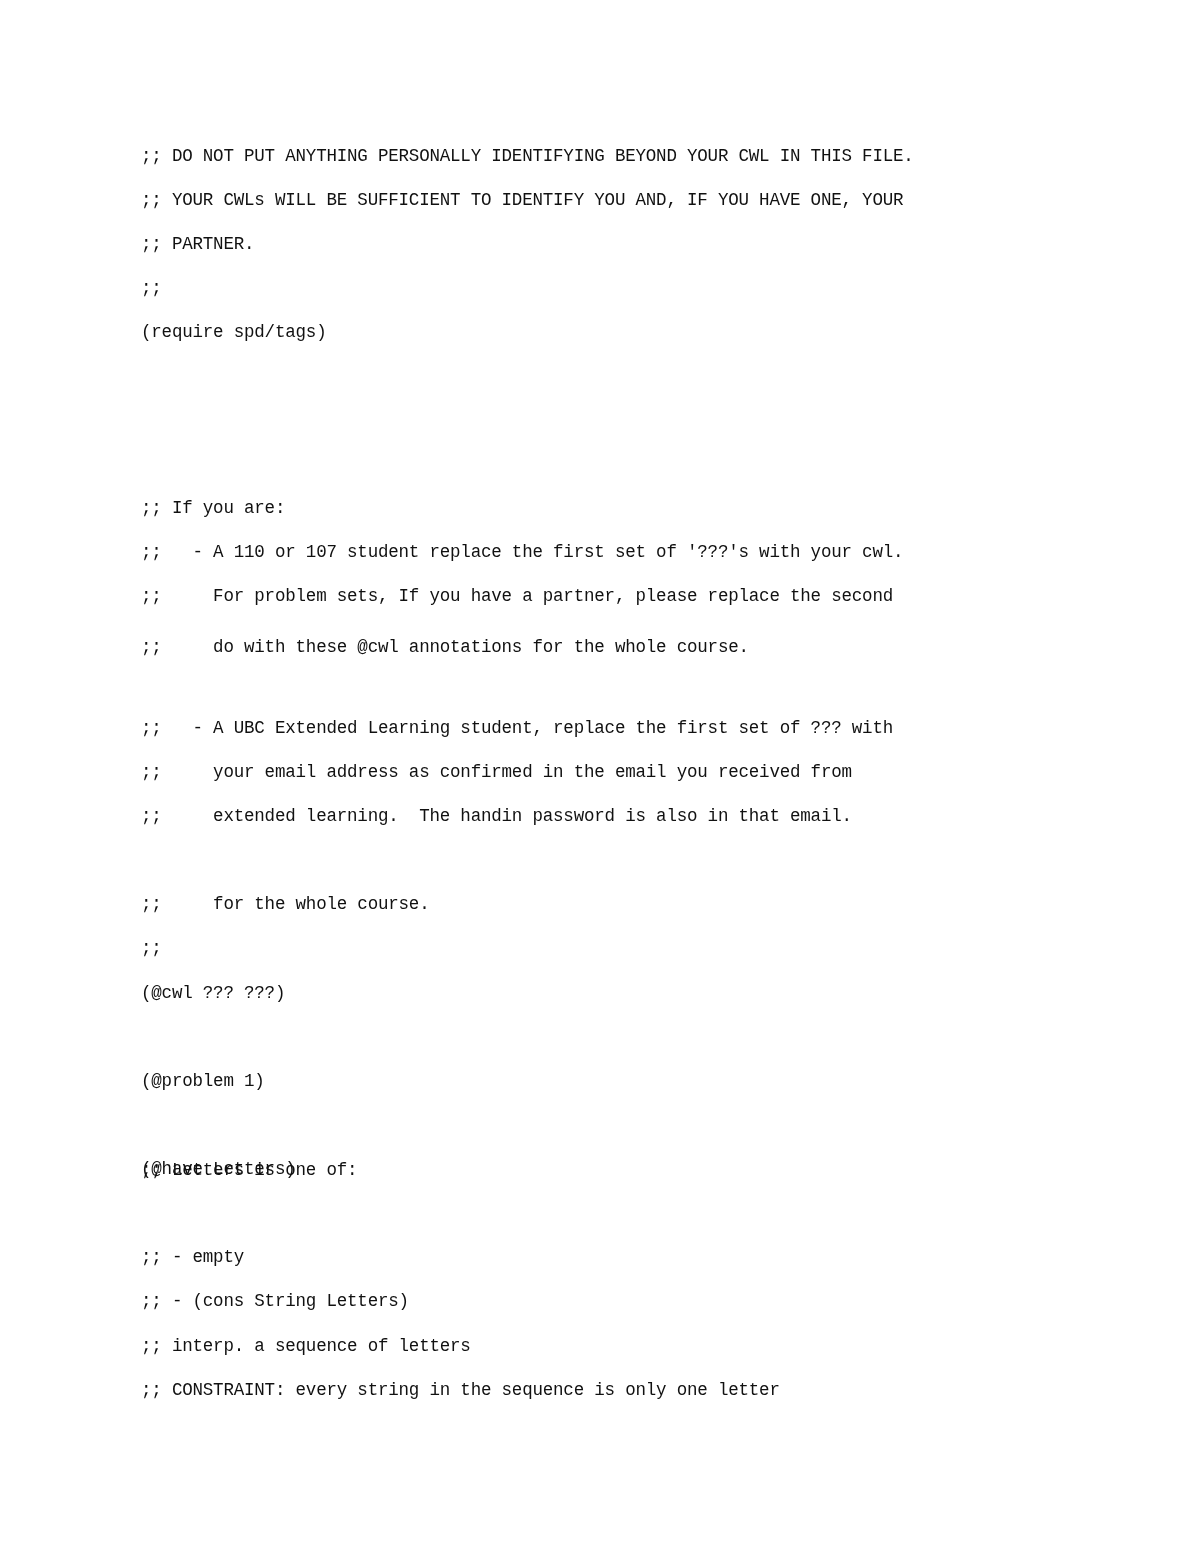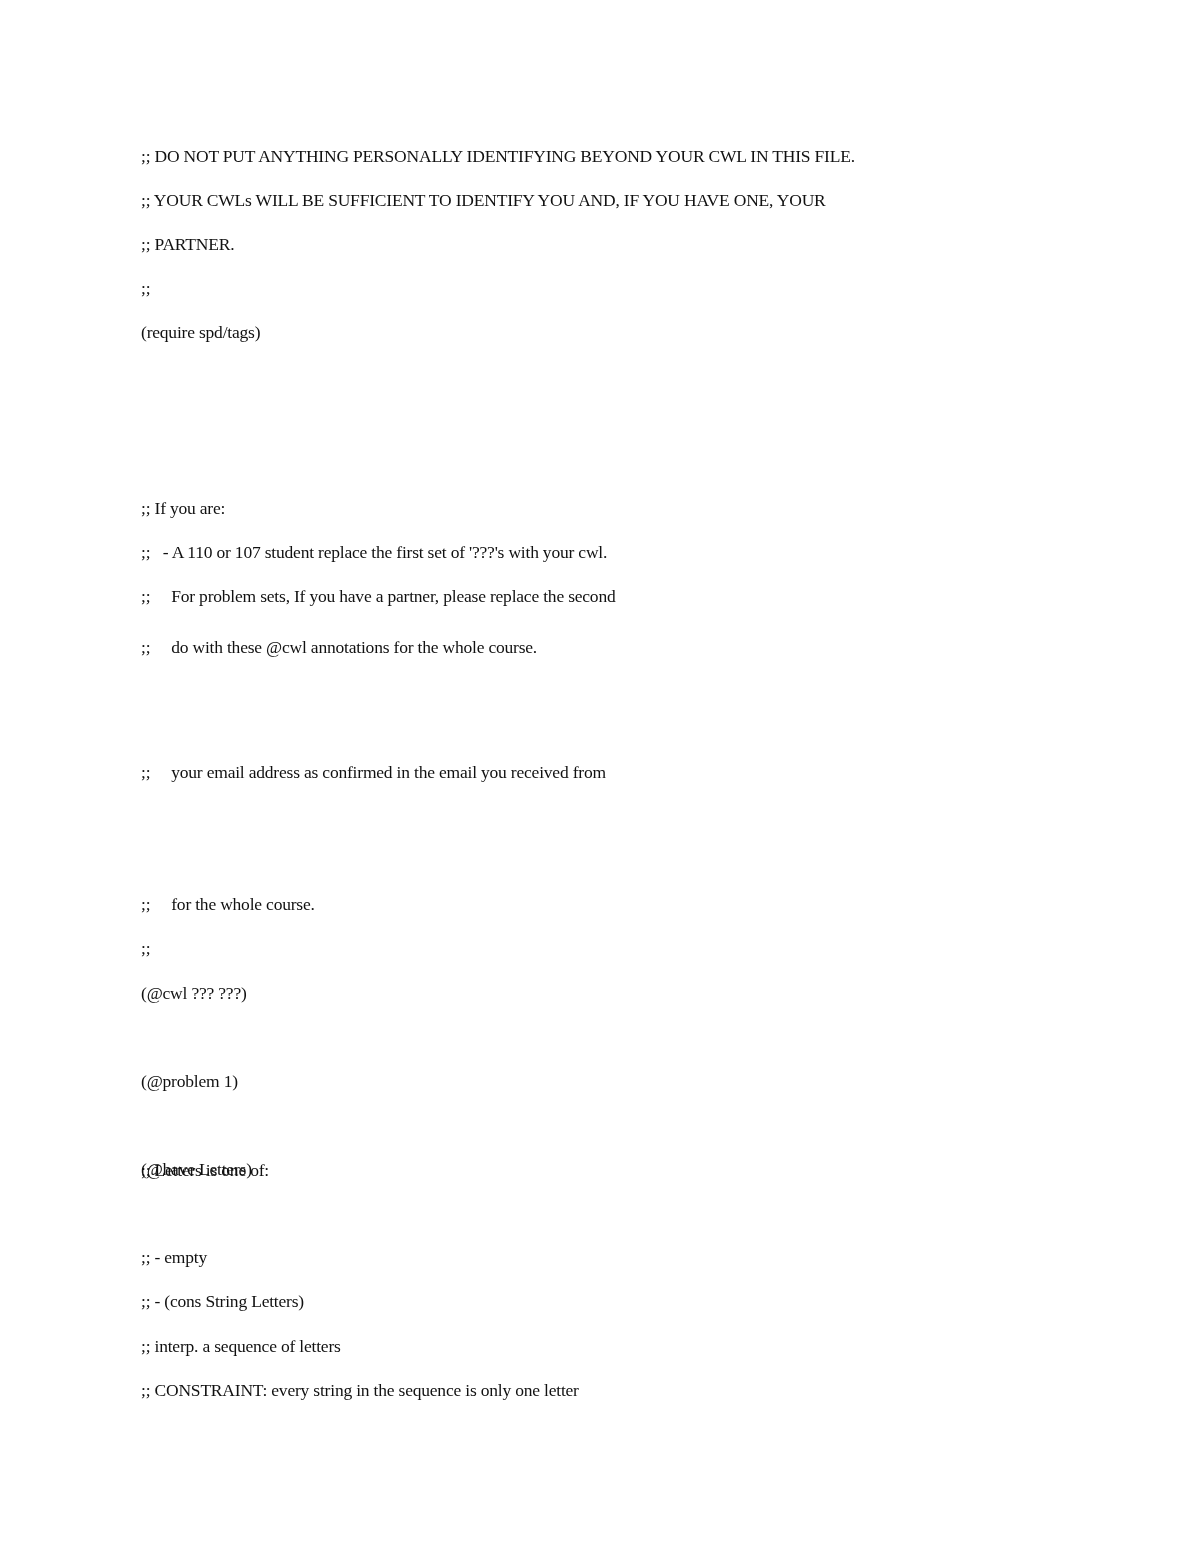--- a/index.html
+++ b/index.html
@@ -1,42 +1,44 @@
 <!DOCTYPE html>
 <html><head>
 <meta charset="utf-8">
 <style>
   html, body { margin: 0; padding: 0; background: #ffffff; }
   body { width: 1200px; height: 1553px; position: relative; overflow: hidden; }
   .page { position: absolute; left: 0; top: 0; width: 1200px; height: 1553px; background: #ffffff; }
   .line {
     position: absolute;
     left: 141px;
-    font-family: Liberation Serif, serif;
+    font-family: Liberation Mono, monospace;
     font-size: 17.5px;
     color: #111111;
     white-space: pre;
     line-height: 22px;
     letter-spacing: -0.2px;
   }
 </style>
 </head>
 <body>
 
 <div class="page">
   <div class="line" style="top:145px">;; DO NOT PUT ANYTHING PERSONALLY IDENTIFYING BEYOND YOUR CWL IN THIS FILE.</div>
   <div class="line" style="top:189px">;; YOUR CWLs WILL BE SUFFICIENT TO IDENTIFY YOU AND, IF YOU HAVE ONE, YOUR</div>
   <div class="line" style="top:233px">;; PARTNER.</div>
   <div class="line" style="top:277px">;;</div>
   <div class="line" style="top:321px">(require spd/tags)</div>
   <div class="line" style="top:497px">;; If you are:</div>
   <div class="line" style="top:541px">;;   - A 110 or 107 student replace the first set of '???'s with your cwl.</div>
   <div class="line" style="top:585px">;;     For problem sets, If you have a partner, please replace the second</div>
   <div class="line" style="top:636px">;;     do with these @cwl annotations for the whole course.</div>
+  <div class="line" style="top:717px">;;   - A UBC Extended Learning student, replace the first set of ??? with</div>
   <div class="line" style="top:761px">;;     your email address as confirmed in the email you received from</div>
+  <div class="line" style="top:805px">;;     extended learning.  The handin password is also in that email.</div>
   <div class="line" style="top:893px">;;     for the whole course.</div>
   <div class="line" style="top:937px">;;</div>
   <div class="line" style="top:982px">(@cwl ??? ???)</div>
   <div class="line" style="top:1070px">(@problem 1)</div>
   <div class="line" style="top:1158px">(@have Letters)</div>
   <div class="line" style="top:1159px">;; Letters is one of:</div>
   <div class="line" style="top:1246px">;; - empty</div>
   <div class="line" style="top:1290px">;; - (cons String Letters)</div>
   <div class="line" style="top:1335px">;; interp. a sequence of letters</div>
   <div class="line" style="top:1379px">;; CONSTRAINT: every string in the sequence is only one letter</div>

